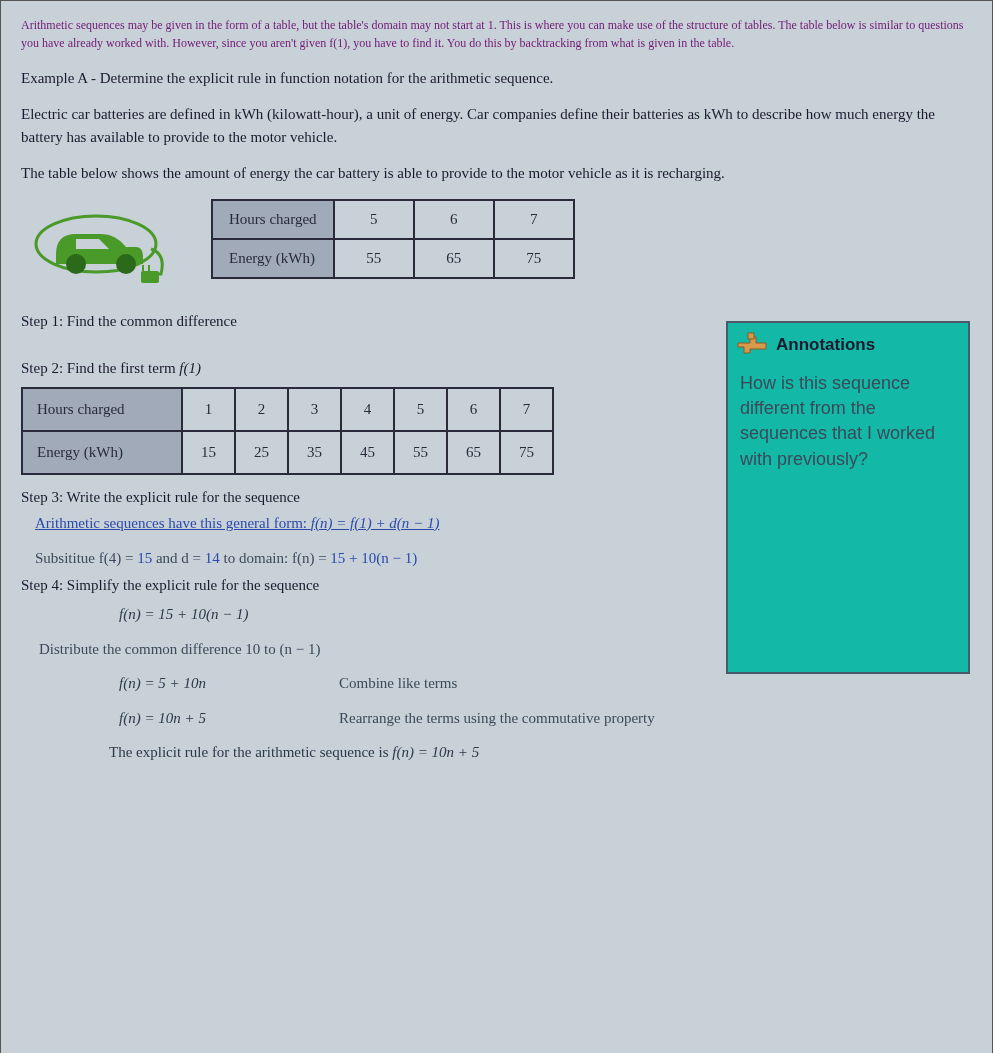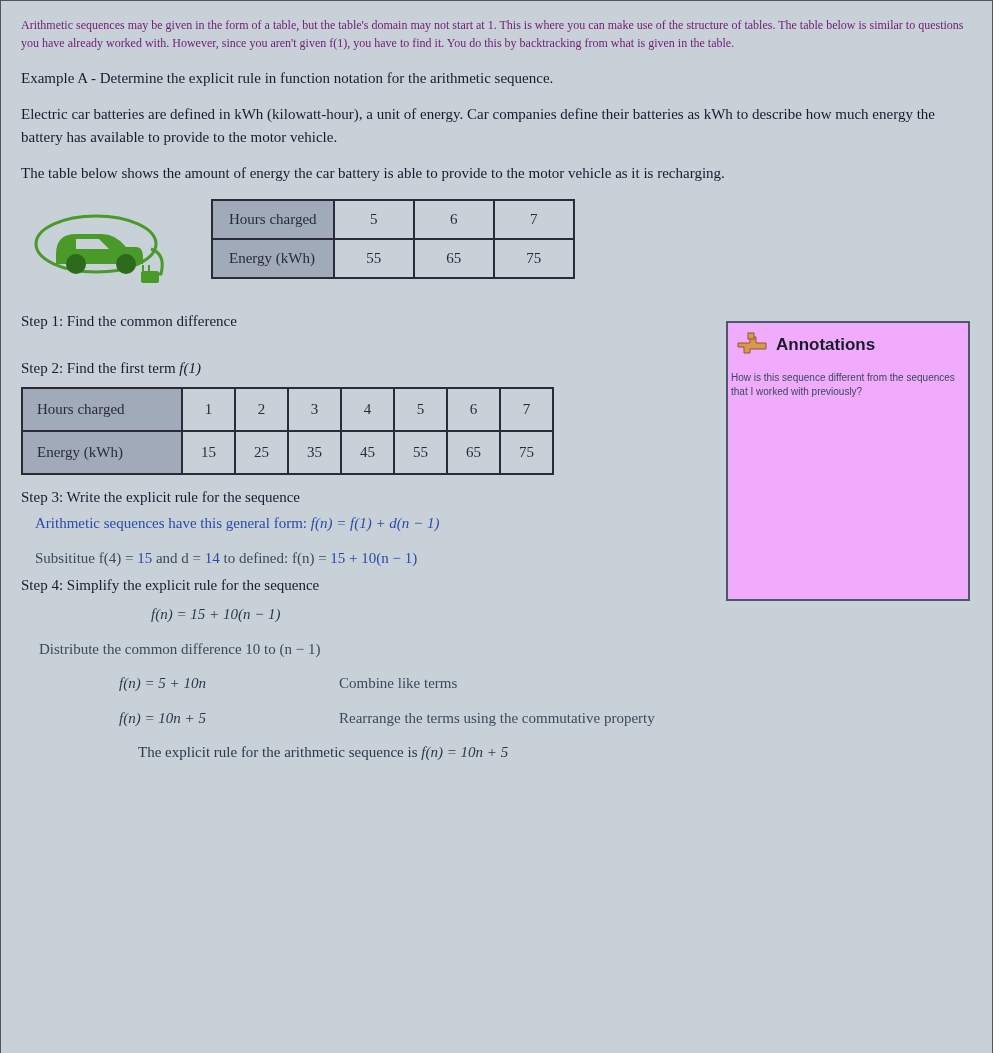--- a/index.html
+++ b/index.html
@@ -63,37 +63,37 @@
     font-weight: normal;
     text-align: left;
     padding: 10px 16px;
   }
   .annotations {
     position: absolute;
     right: 22px;
     top: 320px;
     width: 240px;
     border: 2px solid #4a5a6a;
-    background: #f0abfc;
+    background: #14b8a6;
     font-family: Verdana, sans-serif;
   }
   .annotations-hdr {
     display: flex;
     align-items: center;
     padding: 6px 8px;
     gap: 6px;
   }
   .annotations-hdr .ttl {
     font-weight: bold;
     font-size: 17px;
     color: #1a1a2e;
   }
   .annotations-body {
-    padding: 4px 10px 200px 3px;
-    font-size: 10px;
+    padding: 4px 10px 200px 12px;
+    font-size: 18px;
     color: #3a4a5a;
     line-height: 1.4;
   }
   .step-label {
     font-size: 15px;
     color: #1a1a2e;
     margin-top: 14px;
     margin-bottom: 6px;
   }
   .step-sub {
@@ -112,21 +112,21 @@
   .work-row {
     display: flex;
     gap: 40px;
     align-items: baseline;
     margin-bottom: 6px;
   }
   .work-row .lhs { min-width: 180px; font-style: italic; }
   .work-row .rhs { color: #3a4a5a; }
   .final {
     margin-top: 12px;
-    margin-left: 117px;
+    margin-left: 88px;
     font-size: 15px;
     color: #2a3a4a;
   }
   .hand-icon svg { width: 34px; height: 28px; }
   table.data2 {
     border-collapse: collapse;
     font-size: 15px;
     margin-top: 10px;
   }
   table.data2 td, table.data2 th {
@@ -141,20 +141,21 @@
     text-align: left;
     padding: 12px 14px;
     width: 130px;
   }
   .step3-line {
     font-size: 15px;
     color: #2a4aaa;
     margin-left: 14px;
     margin-bottom: 16px;
     line-height: 1.5;
+    text-decoration: underline;
   }
   .subst-line {
     font-size: 15px;
     color: #3a4a5a;
     margin-left: 14px;
     margin-bottom: 10px;
   }
   .subst-line .blue { color: #2a4aaa; }
 </style>
 </head>
@@ -248,29 +249,29 @@
 
   <div class="step-label" style="">Step 3: Write the explicit rule for the sequence</div>
   <div class="step3-line">
     Arithmetic sequences have this general form: <i>f(n) = f(1) + d(n − 1)</i>
   </div>
   <div class="subst-line">
     <span>Subsititue f(4) = </span>
     <span class="blue">15</span>
     <span>  and d = </span>
     <span class="blue">14</span>
-    <span>   to defined: f(n) = </span>
+    <span>   to domain: f(n) = </span>
     <span class="blue">15 + 10(n − 1)</span>
   </div>
 
   <div class="step-label" style="margin-top:10px">Step 4: Simplify the explicit rule for the sequence</div>
 
   <div class="work">
     <div class="work-row">
-      <div class="lhs" style="margin-left:112px">f(n) = 15 + 10(n − 1)</div>
+      <div class="lhs" style="margin-left:80px">f(n) = 15 + 10(n − 1)</div>
     </div>
     <div class="work-row">
       <div class="rhs">Distribute the common difference 10 to (n − 1)</div>
     </div>
     <div class="work-row">
       <div class="lhs" style="margin-left:80px">f(n) = 5 + 10n</div>
       <div class="rhs">Combine like terms</div>
     </div>
     <div class="work-row">
       <div class="lhs" style="margin-left:80px">f(n) = 10n + 5</div>

